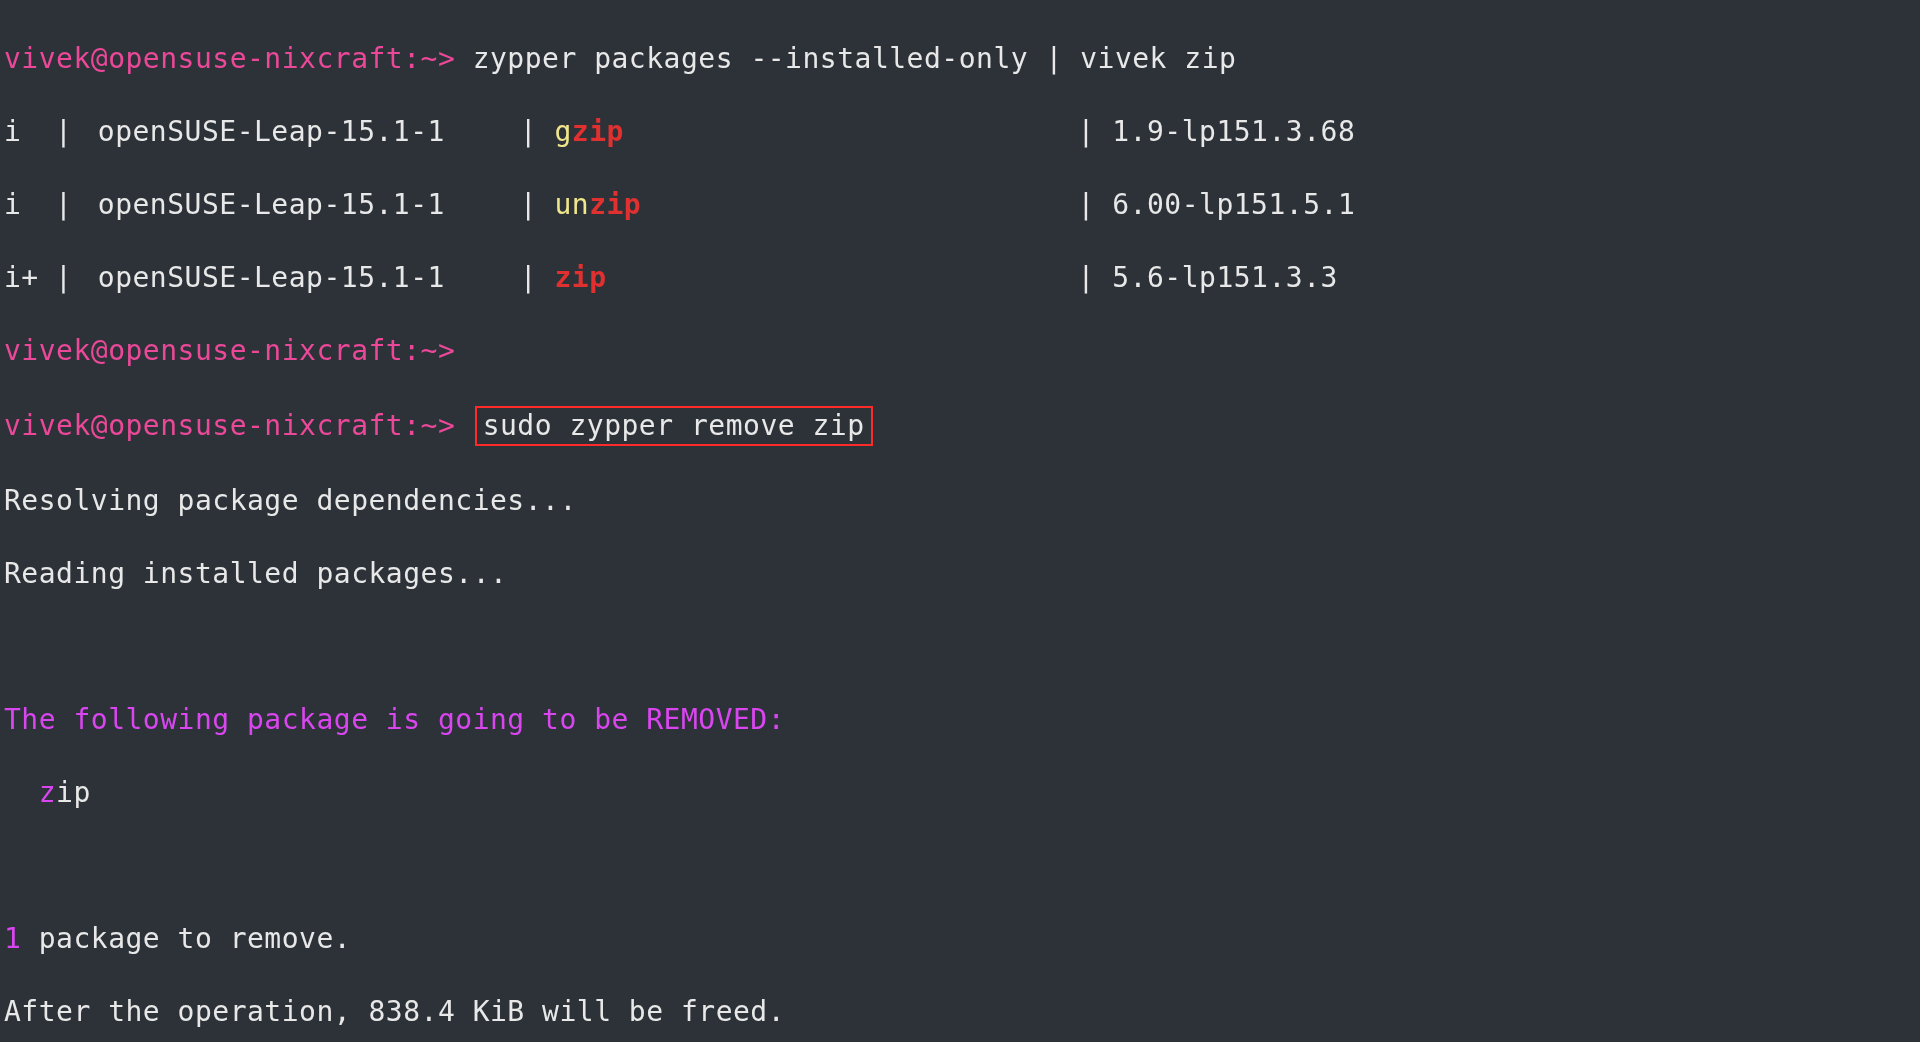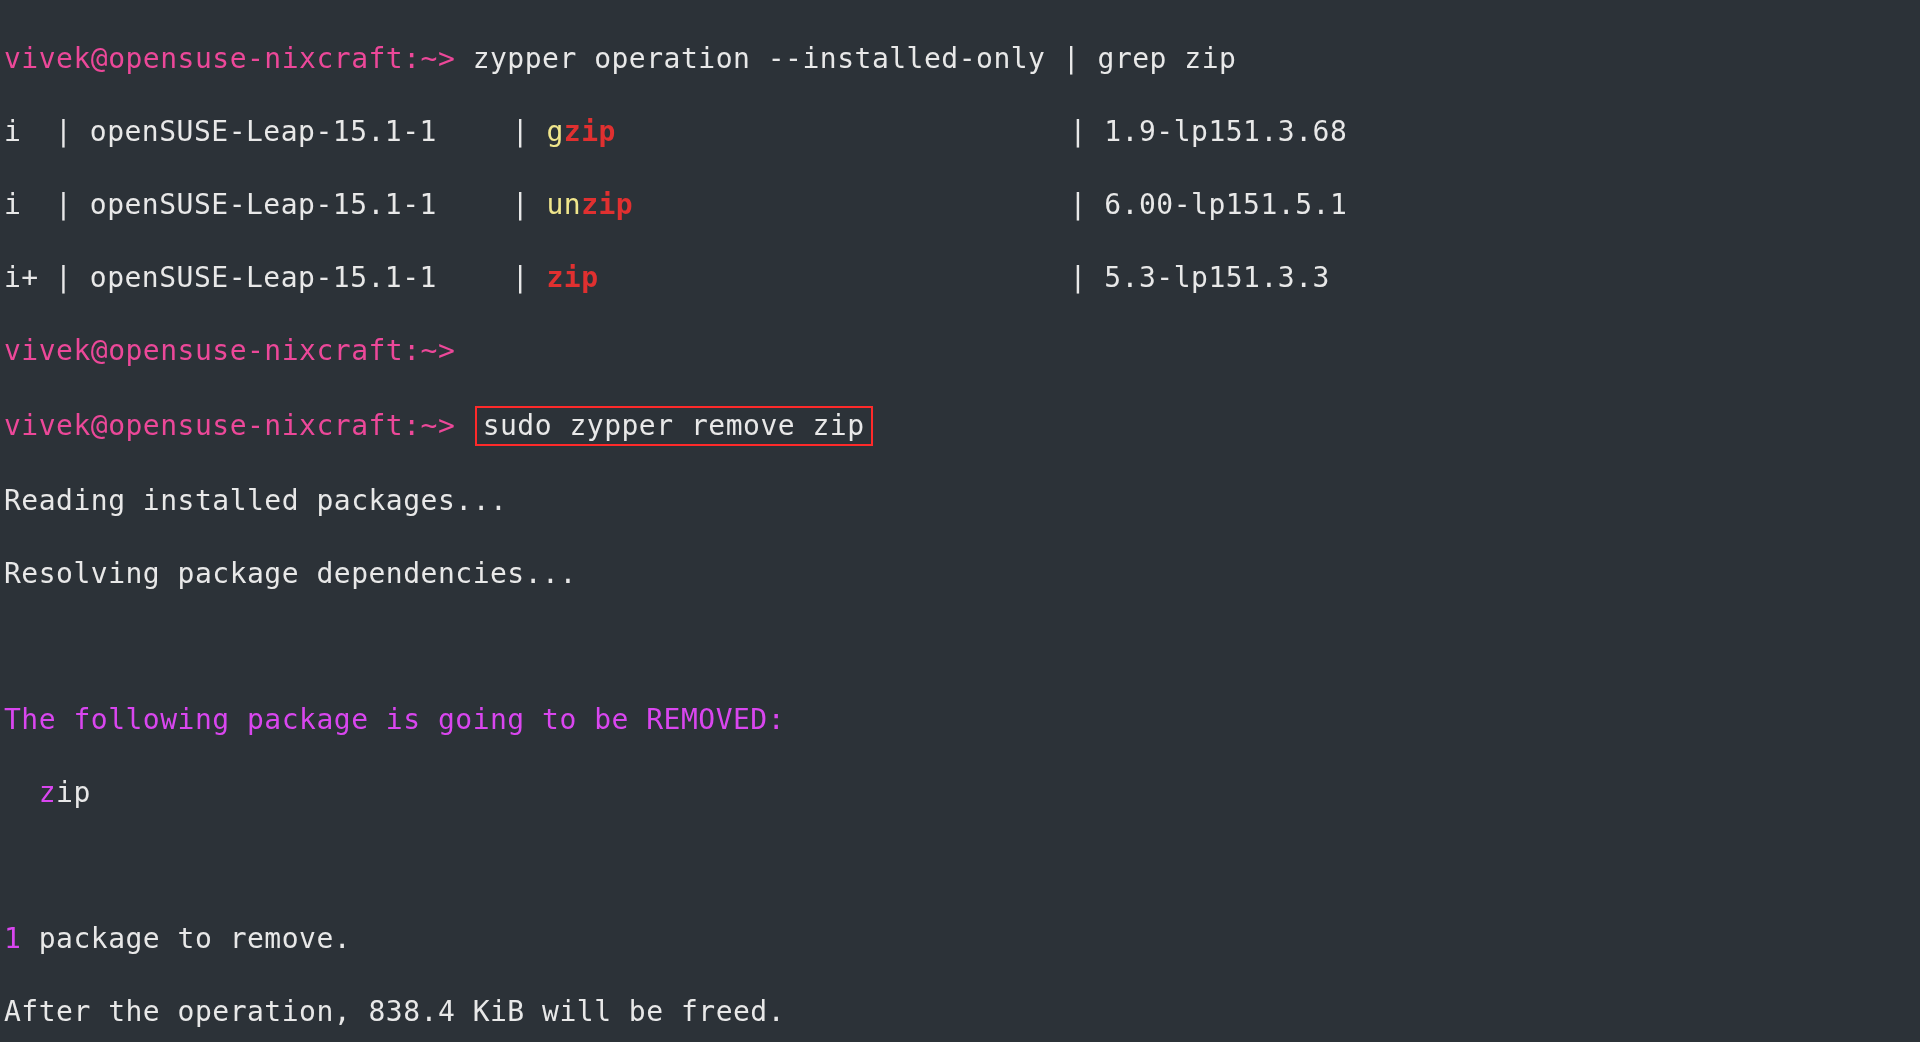--- a/index.html
+++ b/index.html
@@ -29,36 +29,36 @@
   .red { color: #e03030; font-weight: bold; }
   .redtext { color: #d946ef; }
   .highlight-box {
     border: 2px solid #ff2a2a;
     padding: 0 6px;
     display: inline-block;
     margin-left: 2px;
     text-align: right;
   }
   .col-status { display:inline-block; width: 2ch; }
-  .col-repo   { display:inline-block; width: 24ch; }
+  .col-repo   { display:inline-block; width: 24ch; margin-left: 8px; }
   .col-pkg    { display:inline-block; width: 30ch; }
   .sep { color:#e8e8e8; }
 </style>
 </head>
 <body>
 
 <div class="terminal">
-<span class="line"><span class="prompt-user">vivek@opensuse-nixcraft:~&gt; </span><span class="cmd">zypper operation --installed-only | grep zip</span></span>
+<span class="line"><span class="prompt-user">vivek@opensuse-nixcraft:~&gt; </span><span class="cmd">zypper packages --installed-only | vivek zip</span></span>
 <span class="line"><span class="col-status">i </span><span class="sep"> | </span><span class="col-repo">openSUSE-Leap-15.1-1</span><span class="sep"> | </span><span class="col-pkg"><span class="yellow">g</span><span class="red">zip</span></span><span class="sep"> | </span><span>1.9-lp151.3.68</span></span>
 <span class="line"><span class="col-status">i </span><span class="sep"> | </span><span class="col-repo">openSUSE-Leap-15.1-1</span><span class="sep"> | </span><span class="col-pkg"><span class="yellow">un</span><span class="red">zip</span></span><span class="sep"> | </span><span>6.00-lp151.5.1</span></span>
-<span class="line"><span class="col-status">i+</span><span class="sep"> | </span><span class="col-repo">openSUSE-Leap-15.1-1</span><span class="sep"> | </span><span class="col-pkg"><span class="yellow"></span><span class="red">zip</span></span><span class="sep"> | </span><span>5.3-lp151.3.3</span></span>
+<span class="line"><span class="col-status">i+</span><span class="sep"> | </span><span class="col-repo">openSUSE-Leap-15.1-1</span><span class="sep"> | </span><span class="col-pkg"><span class="yellow"></span><span class="red">zip</span></span><span class="sep"> | </span><span>5.6-lp151.3.3</span></span>
 <span class="line"><span class="prompt-user">vivek@opensuse-nixcraft:~&gt; </span></span>
 <span class="line"><span class="prompt-user">vivek@opensuse-nixcraft:~&gt; </span><span class="highlight-box"><span class="cmd">sudo zypper remove zip</span></span></span>
+<span class="line">Resolving package dependencies...</span>
 <span class="line">Reading installed packages...</span>
-<span class="line">Resolving package dependencies...</span>
 <span class="line"> </span>
 <span class="line redtext">The following package is going to be REMOVED:</span>
 <span class="line">  <span class="redtext">z</span><span>ip</span></span>
 <span class="line"> </span>
 <span class="line"><span class="redtext">1</span><span> package to remove.</span></span>
 <span class="line">After the operation, 838.4 KiB will be freed.</span>
 
 
 
 

